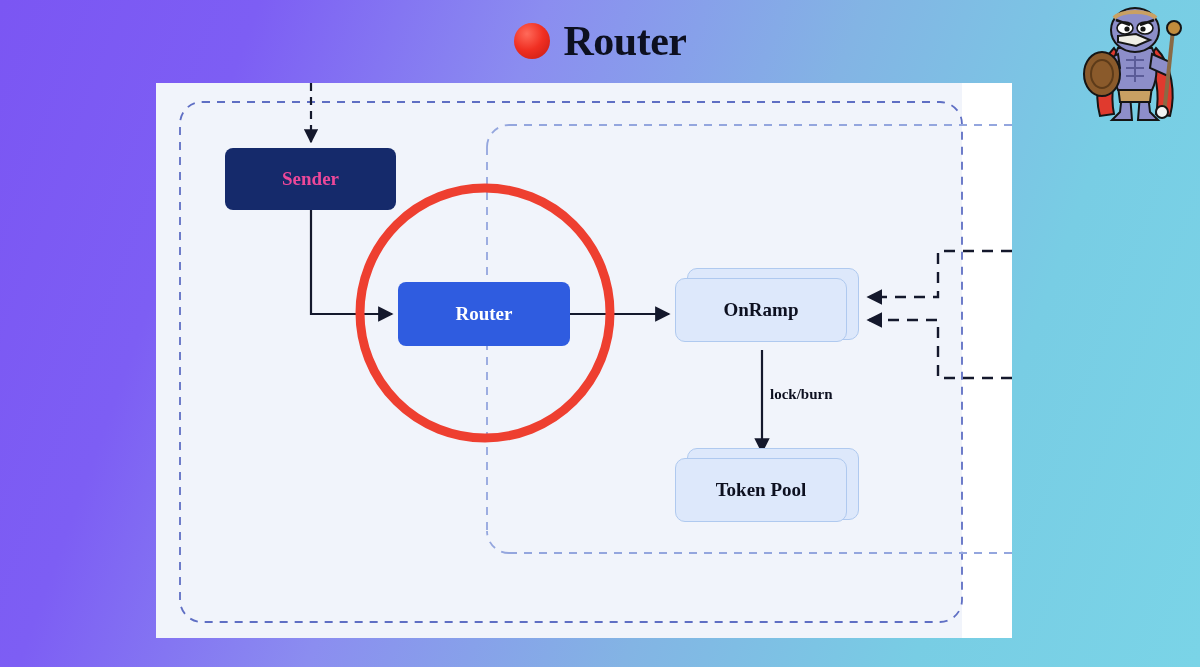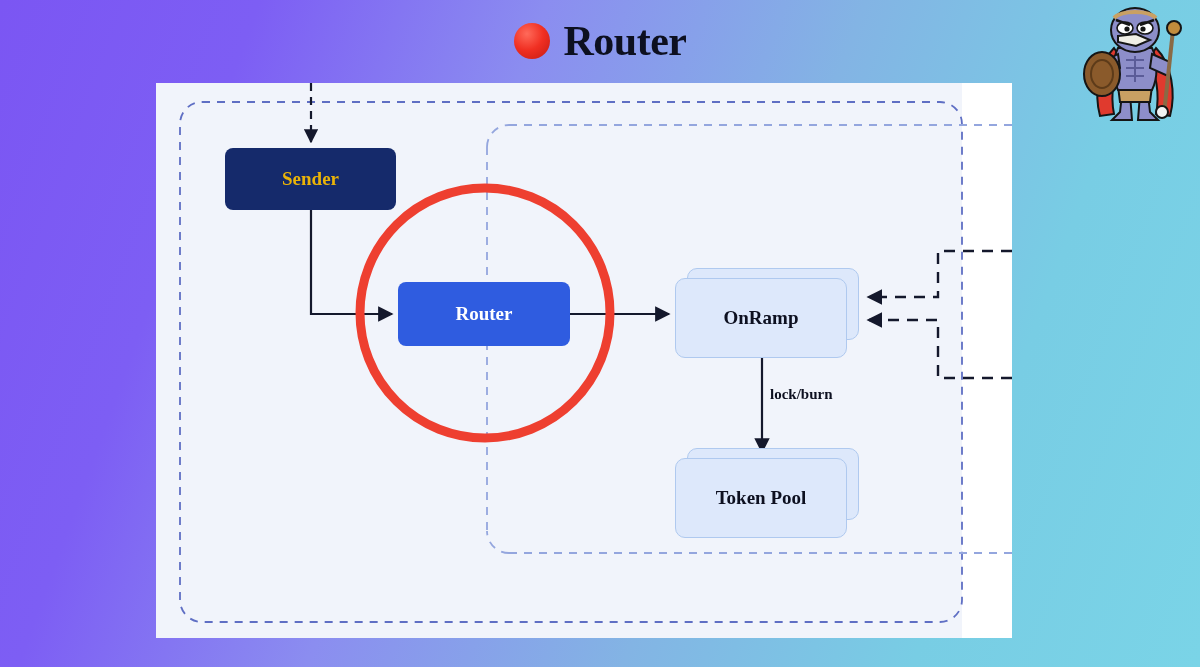--- a/index.html
+++ b/index.html
@@ -85,21 +85,21 @@
     border-radius: 8px;
     font-weight: 700;
     white-space: nowrap;
   }
   .node-label { pointer-events: none; }
 
   #node-sender {
     left: 225px; top: 148px;
     width: 171px; height: 62px;
     background: #152a6b;
-    color: #eab308;
+    color: #ec4899;
     font-size: 19px;
   }
   #node-router {
     left: 398px; top: 282px;
     width: 172px; height: 64px;
     background: #2f5ce0;
     color: #ffffff;
     font-size: 19px;
   }
 
@@ -108,21 +108,21 @@
     position: absolute;
     left: 12px; top: -10px;
     width: 172px; height: 72px;
     background: #dde8fb;
     border: 1.5px solid #afc9ef;
     border-radius: 10px;
   }
   .stack .front {
     position: absolute;
     left: 0; top: 0;
-    width: 172px; height: 80px;
+    width: 172px; height: 64px;
     background: #dde8fb;
     border: 1.5px solid #afc9ef;
     border-radius: 10px;
     display: flex;
     align-items: center;
     justify-content: center;
     font-weight: 700;
     font-size: 19px;
     color: #0d1020;
     white-space: nowrap;

